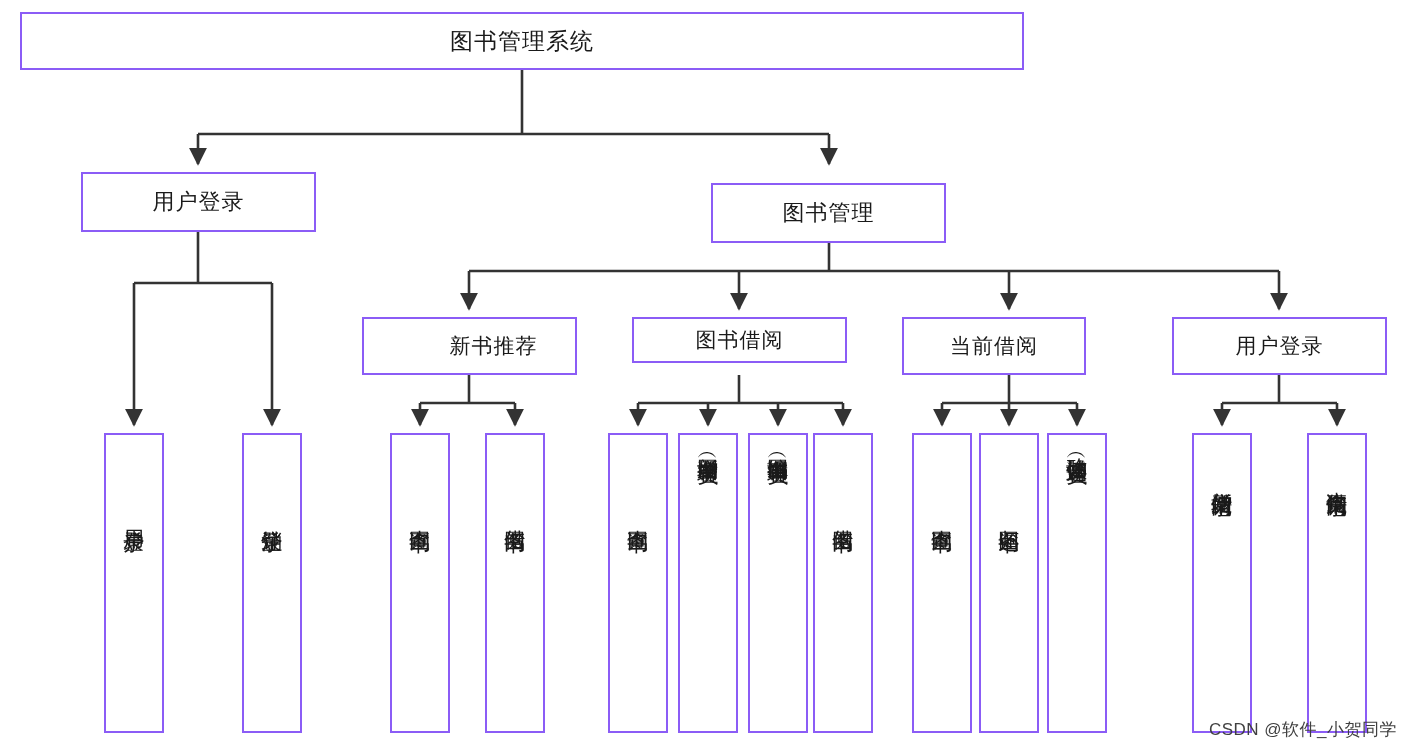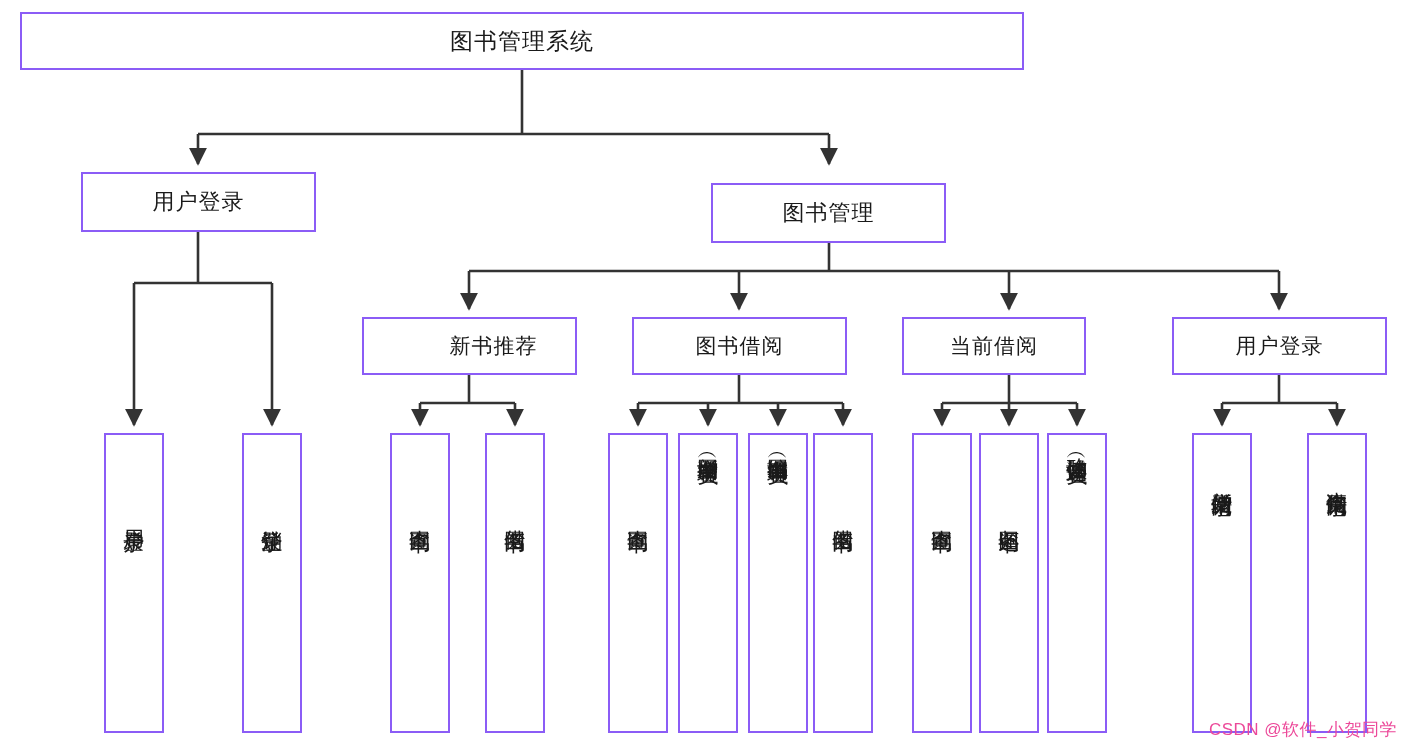--- a/index.html
+++ b/index.html
@@ -61,21 +61,21 @@
   }
   .htext {
     white-space: pre;
     letter-spacing: 1px;
   }
   #watermark {
     position: absolute;
     right: 8px;
     bottom: 6px;
     font-size: 17px;
-    color: #ec4899;
+    color: #404040;
     letter-spacing: 0.5px;
     z-index: 5;
     white-space: pre;
   }
 </style>
 </head>
 <body>
 
 <div id="canvas">
 
@@ -138,21 +138,21 @@
   </div>
 
   <div class="node level2" style="left:711px; top:172px; width:235px; height:60px;margin-top:11px;">
     <span class="htext">图书管理</span>
   </div>
 
   <div class="node level3" style="left:362px; top:317px; width:215px; height:58px;padding-left:48px;">
     <span class="htext">新书推荐</span>
   </div>
 
-  <div class="node level3" style="left:632px; top:317px; width:215px; height:58px;">
+  <div class="node level3" style="left:632px; top:317px; width:215px; height:46px;">
     <span class="htext">图书借阅</span>
   </div>
 
   <div class="node level3" style="left:902px; top:317px; width:184px; height:58px;">
     <span class="htext">当前借阅</span>
   </div>
 
   <div class="node level3" style="left:1172px; top:317px; width:215px; height:58px;">
     <span class="htext">用户登录</span>
   </div>

